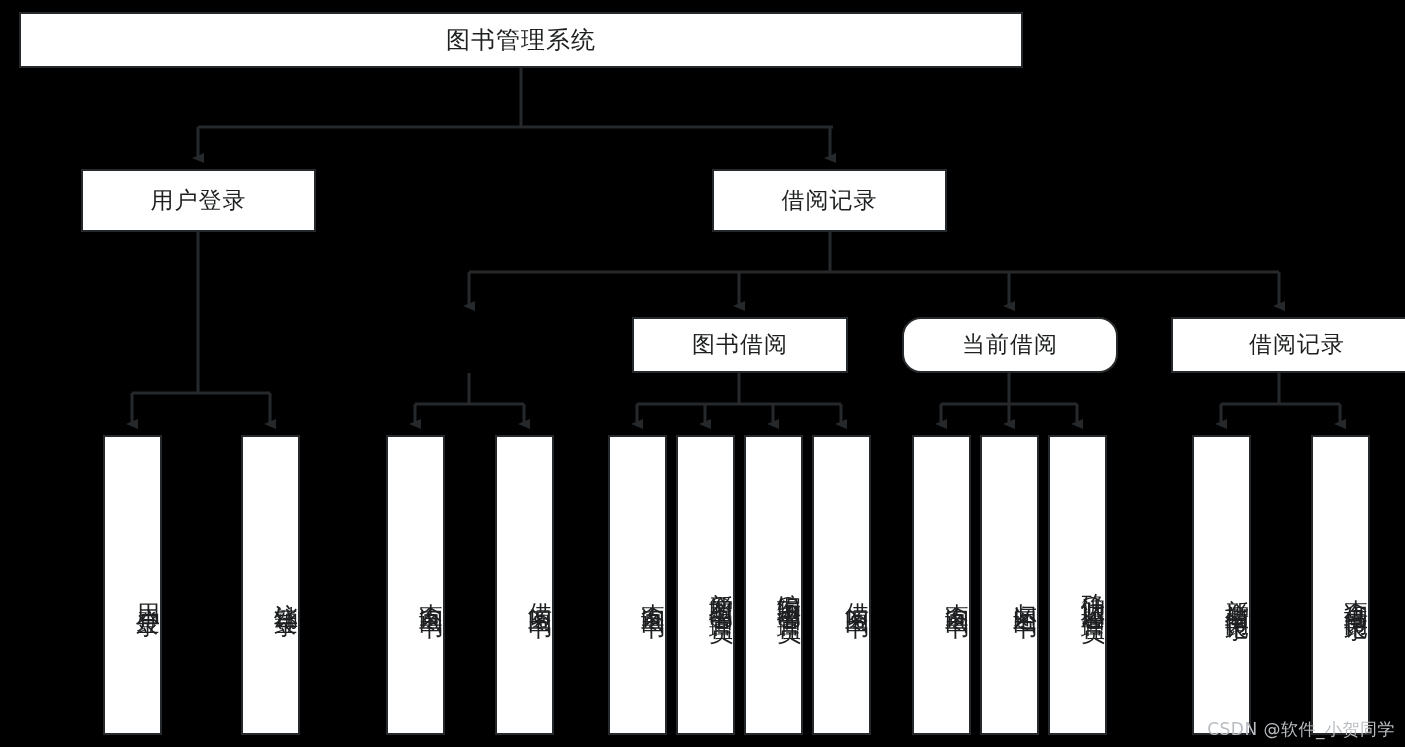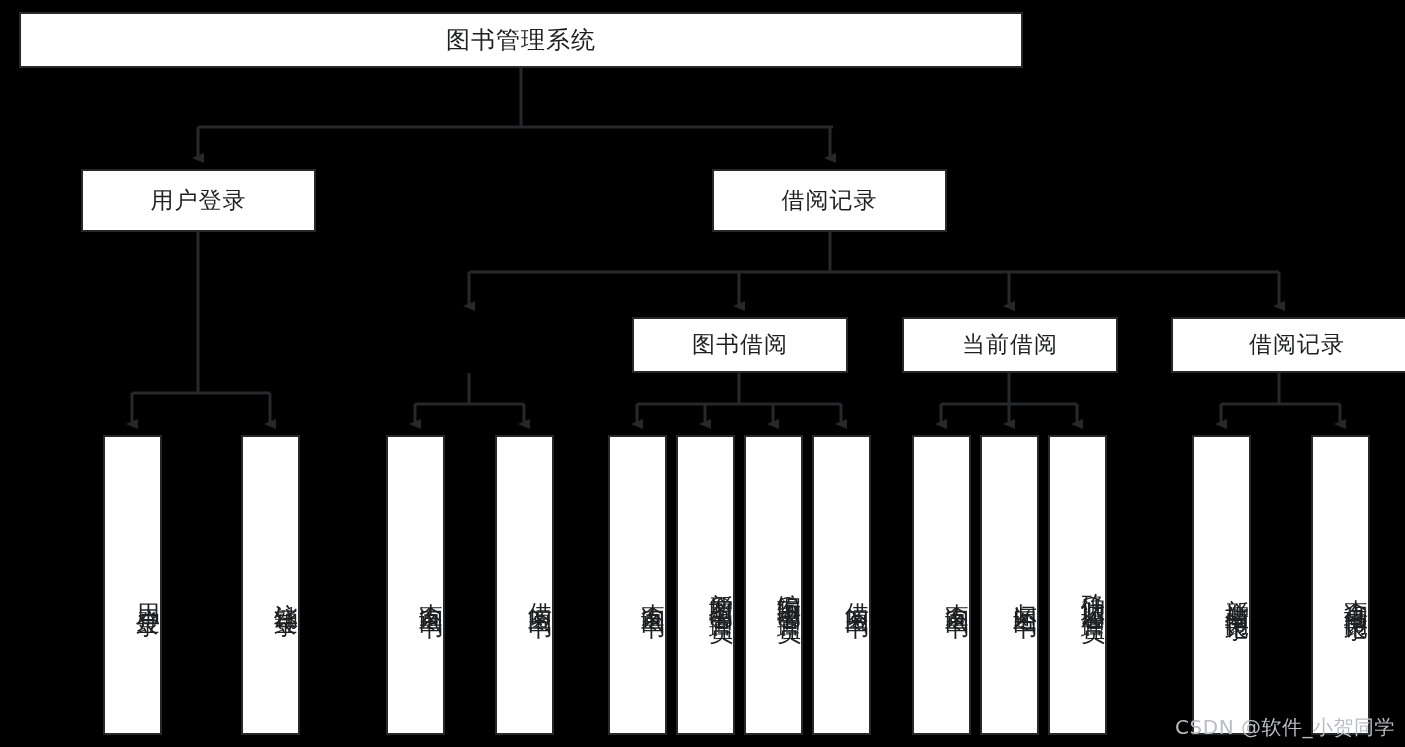--- a/index.html
+++ b/index.html
@@ -50,21 +50,21 @@
     justify-content: center;
     padding-top: 14px;
     font-size: 24px;
     letter-spacing: 4px;
     line-height: 1.05;
   }
   .watermark {
     position: absolute;
     right: 10px;
     bottom: 6px;
-    font-size: 20px;
+    font-size: 17px;
     color: #b9bdc2;
     letter-spacing: 0.5px;
     white-space: nowrap;
   }
 </style>
 </head>
 <body>
 
 <div id="canvas">
 
@@ -117,21 +117,21 @@
       <path d="M1340,404 L1340,424" marker-end="url(#arrow)"></path>
     </g>
   </svg>
 
   <div class="node horiz root" style="left:19px; top:12px; width:1004px; height:56px;">图书管理系统</div>
 
   <div class="node horiz" style="left:81px; top:169px; width:235px; height:63px;">用户登录</div>
   <div class="node horiz" style="left:712px; top:169px; width:235px; height:63px;">借阅记录</div>
 
   <div class="node horiz" style="left:632px; top:317px; width:216px; height:56px;">图书借阅</div>
-  <div class="node horiz" style="left:902px; top:317px; width:216px; height:56px;">当前借阅</div>
+  <div class="node horiz" style="left:902px; top:317px; width:216px; height:56px;border-radius:19px;">当前借阅</div>
   <div class="node horiz" style="left:1171px; top:317px; width:252px; height:56px;">借阅记录</div>
 
   <div class="node vert" style="left:103px; top:435px; width:59px; height:300px;">用户登录</div>
   <div class="node vert" style="left:241px; top:435px; width:59px; height:300px;">注销登录</div>
 
   <div class="node vert" style="left:386px; top:435px; width:59px; height:300px;">查询图书</div>
   <div class="node vert" style="left:495px; top:435px; width:59px; height:300px;">借阅图书</div>
 
   <div class="node vert" style="left:608px; top:435px; width:59px; height:300px;">查询图书</div>
   <div class="node vert" style="left:676px; top:435px; width:59px; height:300px;">新增图书（管理员）</div>

